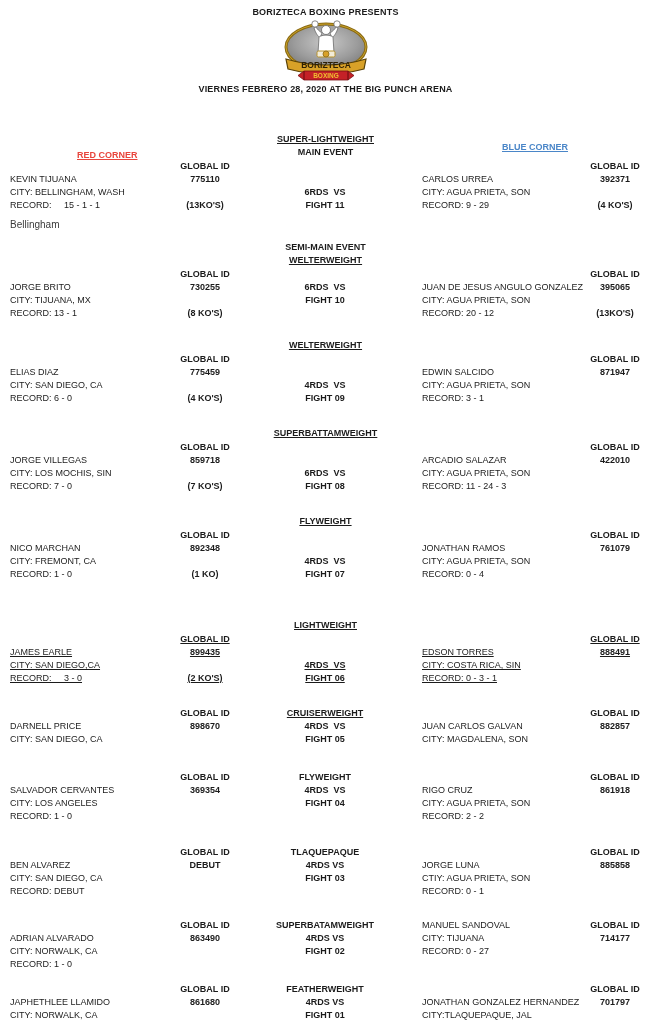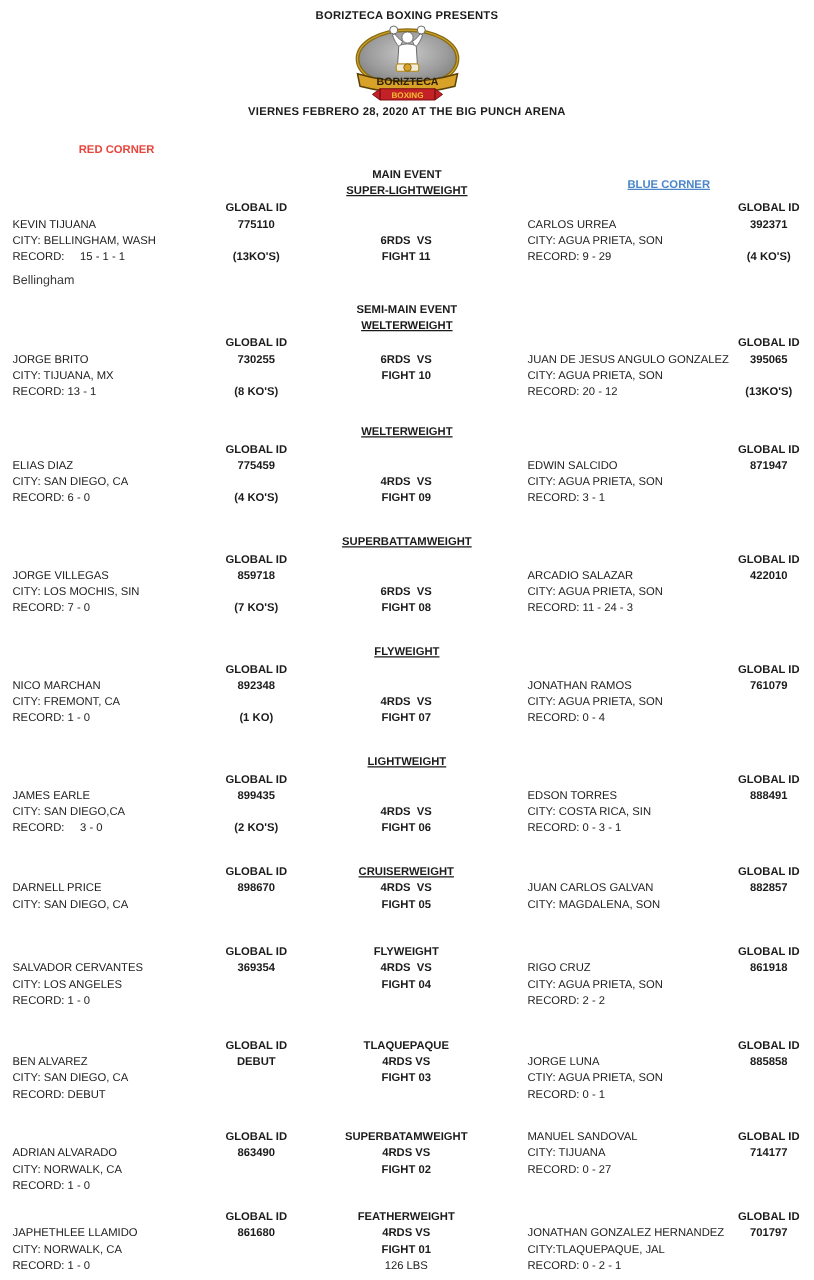--- a/index.html
+++ b/index.html
@@ -4,29 +4,29 @@
 <style>
   html,body{margin:0;padding:0;background:#ffffff;width:651px;height:1024px;overflow:hidden;}
   body{font-family:"Liberation Sans","DejaVu Sans",sans-serif;font-size:9px;color:#1b1b1b;
        -webkit-font-smoothing:antialiased;}
   .center{text-align:center;}
   #doc{width:651px;padding-top:6px;box-sizing:border-box;}
   #page-title{line-height:13px;font-weight:bold;letter-spacing:.2px;}
   #logo-wrap{height:64px;display:flex;justify-content:center;align-items:flex-start;text-decoration:underline;}
   #event-date{line-height:13px;font-weight:bold;letter-spacing:.2px;}
   #corners{position:relative;height:13px;margin-top:17px;line-height:13px;}
-  #red-corner{position:absolute;left:63px;color:#e8453c;font-weight:bold;}
+  #red-corner{position:absolute;left:77px;color:#e8453c;font-weight:bold;text-decoration:underline;margin-top:36px;}
   #blue-corner{position:absolute;left:502px;color:#4a86c8;font-weight:bold;text-decoration:underline;margin-top:28px;}
   .fight{width:651px;}
   #fights .fight:nth-child(1){margin-top:7px;}
   #fights .fight:nth-child(2){margin-top:10px;}
   #fights .fight:nth-child(3){margin-top:19px;}
   #fights .fight:nth-child(4){margin-top:22px;}
   #fights .fight:nth-child(5){margin-top:22px;}
-  #fights .fight:nth-child(6){margin-top:22px;}
+  #fights .fight:nth-child(6){margin-top:38px;text-decoration:underline;}
   #fights .fight:nth-child(7){margin-top:22px;}
   #fights .fight:nth-child(8){margin-top:25px;}
   #fights .fight:nth-child(9){margin-top:23px;}
   #fights .fight:nth-child(10){margin-top:21px;}
   #fights .fight:nth-child(11){margin-top:12px;}
   .event{margin-bottom:1px;}
   .event-line{text-align:center;font-weight:bold;line-height:13px;}
   .event-line.u{text-decoration:underline;}
   .frow{display:grid;grid-template-columns:10px 155px 80px 10px 140px 27px 158px 70px;
         line-height:13px;white-space:pre;}
@@ -81,22 +81,22 @@
   <div id="event-date" class="center">VIERNES FEBRERO 28, 2020 AT THE BIG PUNCH ARENA</div>
 
   <div id="corners">
     <span id="red-corner">RED CORNER</span>
     <span id="blue-corner">BLUE CORNER</span>
   </div>
 
   <div id="fights">
       <div class="fight">
         <div class="event">
+          <div class="event-line u">SUPER-LIGHTWEIGHT</div>
           <div class="event-line">MAIN EVENT</div>
-          <div class="event-line u">SUPER-LIGHTWEIGHT</div>
         </div>
         <div class="frow"><span class="cell-lid">GLOBAL ID</span><span class="cell-rid">GLOBAL ID</span></div>
         <div class="frow"><span class="cell-l">KEVIN TIJUANA</span><span class="cell-lid">775110</span><span class="cell-r">CARLOS URREA</span><span class="cell-rid">392371</span></div>
         <div class="frow"><span class="cell-l">CITY: BELLINGHAM, WASH</span><span class="cell-c">6RDS  VS</span><span class="cell-r">CITY: AGUA PRIETA, SON</span></div>
         <div class="frow"><span class="cell-l">RECORD:     15 - 1 - 1</span><span class="cell-lid">(13KO'S)</span><span class="cell-c">FIGHT 11</span><span class="cell-r">RECORD: 9 - 29</span><span class="cell-rid">(4 KO'S)</span></div>
         <div class="note">Bellingham</div>
       </div>
       <div class="fight">
         <div class="event">
           <div class="event-line">SEMI-MAIN EVENT</div>

